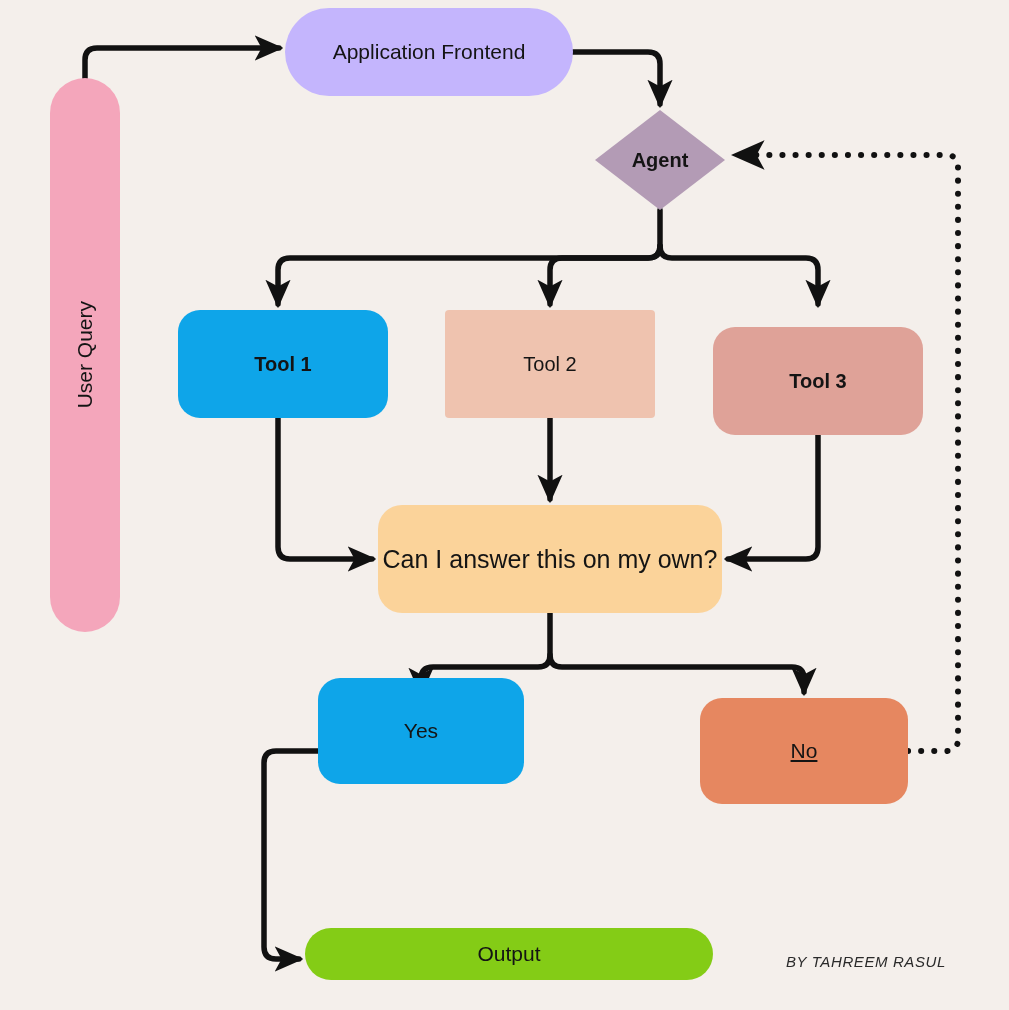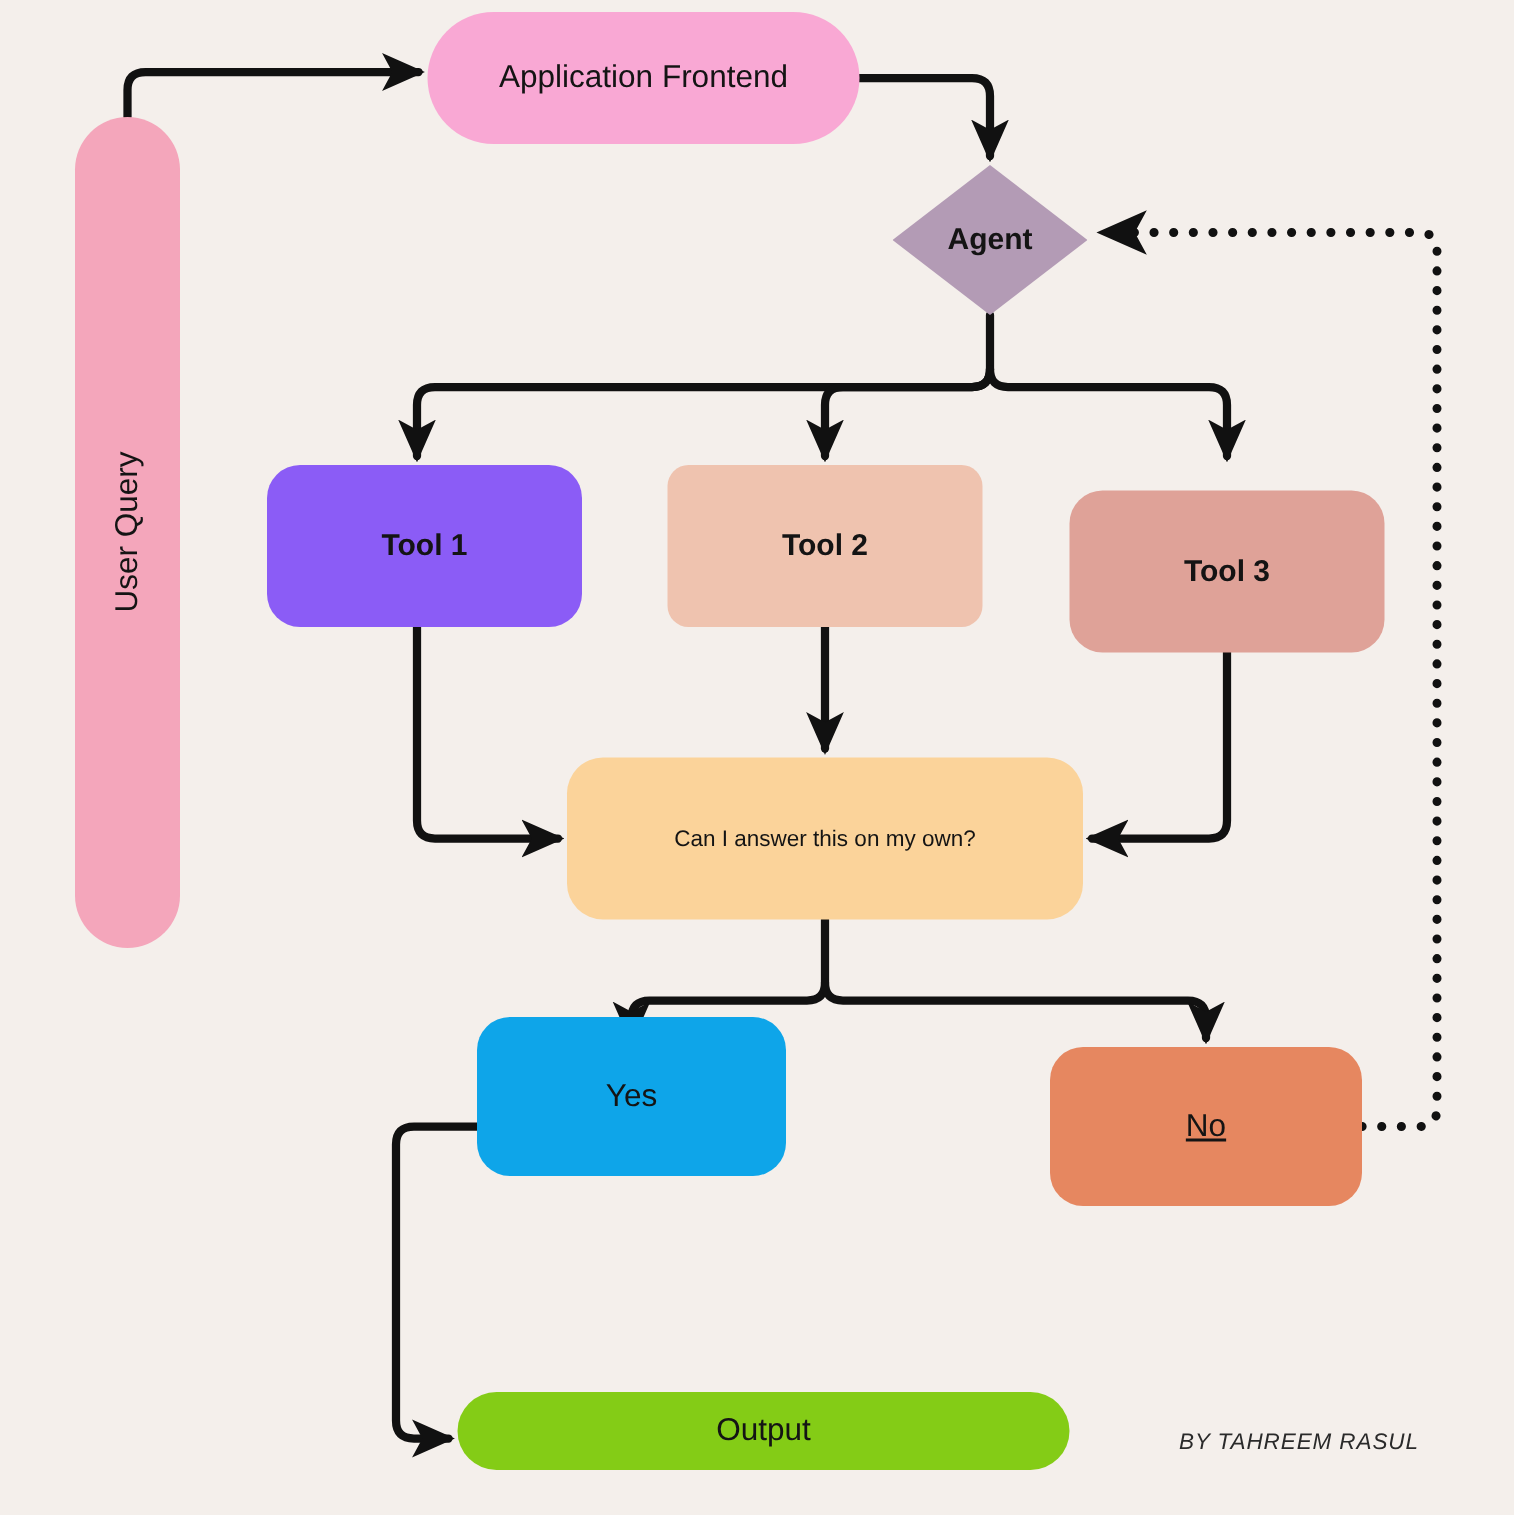--- a/index.html
+++ b/index.html
@@ -32,21 +32,21 @@
     justify-content: center;
     box-sizing: border-box;
     text-align: center;
     color: #141414;
   }
   .n-frontend {
     left: 285px;
     top: 8px;
     width: 288px;
     height: 88px;
-    background: #f9a8d4;
+    background: #c4b5fd;
     border-radius: 44px;
     font-size: 21px;
     font-weight: 400;
   }
   .n-userquery {
     left: 50px;
     top: 78px;
     width: 70px;
     height: 554px;
     background: #F4A6BB;
@@ -76,54 +76,54 @@
     height: 100%;
     background: #B39BB5;
     clip-path: polygon(50% 0%, 100% 50%, 50% 100%, 0% 50%);
   }
   .n-agent .lbl { position: relative; z-index: 2; }
   .n-tool1 {
     left: 178px;
     top: 310px;
     width: 210px;
     height: 108px;
-    background: #8b5cf6;
+    background: #0ea5e9;
     border-radius: 22px;
     font-size: 20px;
     font-weight: 700;
   }
   .n-tool2 {
     left: 445px;
     top: 310px;
     width: 210px;
     height: 108px;
     background: #EFC3AF;
-    border-radius: 14px;
-    font-size: 20px;
-    font-weight: 700;
+    border-radius: 4px;
+    font-size: 20px;
+    font-weight: 400;
   }
   .n-tool3 {
     left: 713px;
     top: 310px;
     width: 210px;
     height: 108px;
     background: #DFA298;
     border-radius: 22px;
     font-size: 20px;
     font-weight: 700;
     margin-top: 17px;
   }
   .n-decision {
     left: 378px;
     top: 505px;
     width: 344px;
     height: 108px;
     background: #FBD39A;
     border-radius: 24px;
-    font-size: 15px;
+    font-size: 25px;
     font-weight: 400;
   }
   .n-yes {
     left: 318px;
     top: 678px;
     width: 206px;
     height: 106px;
     background: #0ea5e9;
     border-radius: 22px;
     font-size: 21px;

